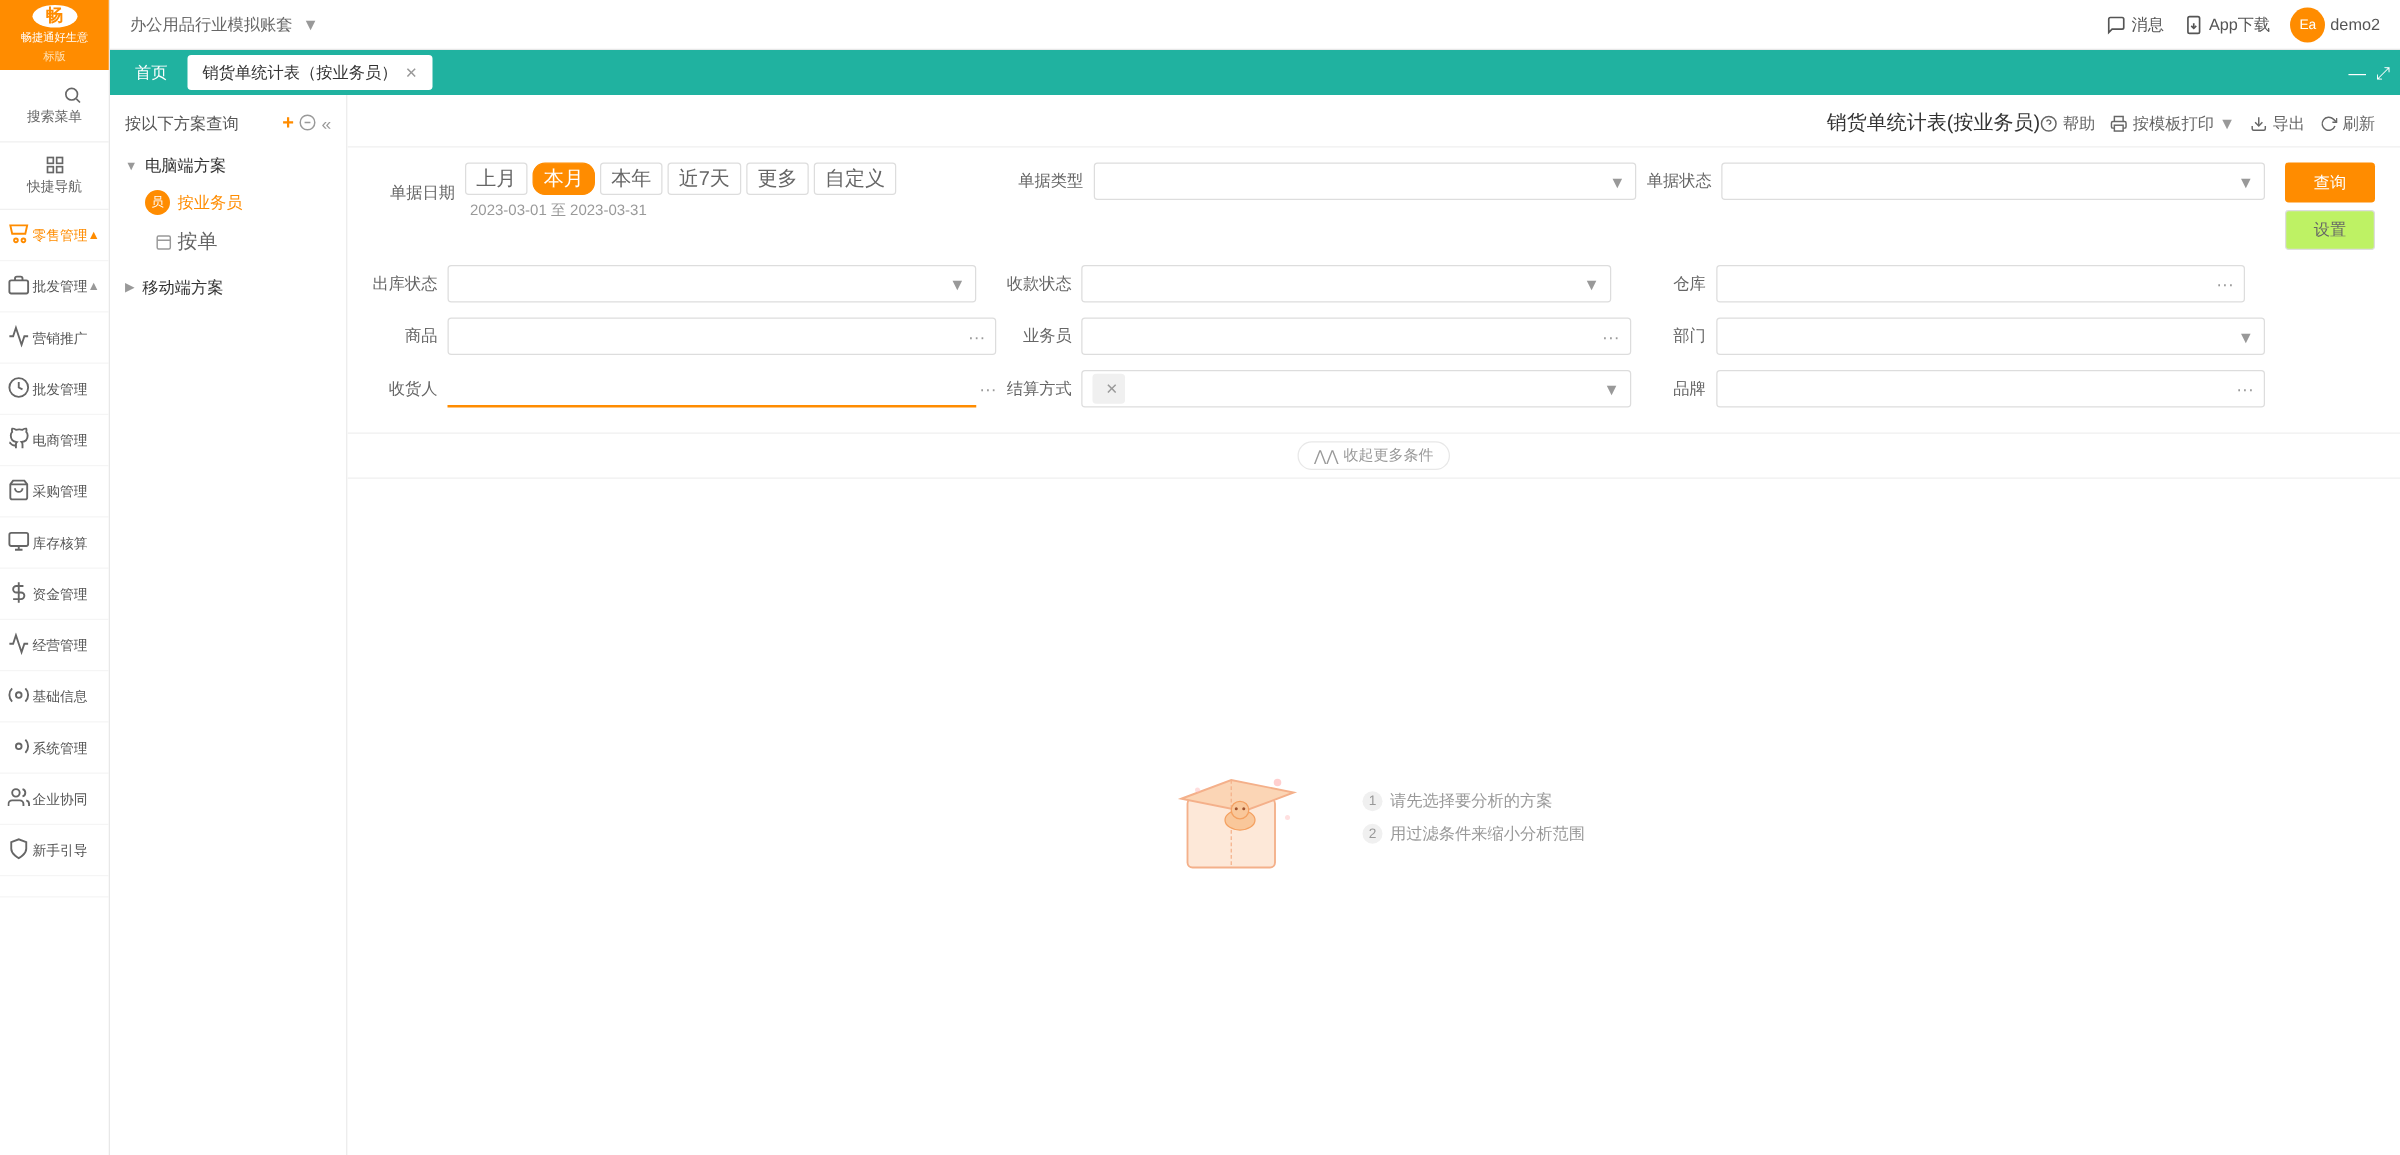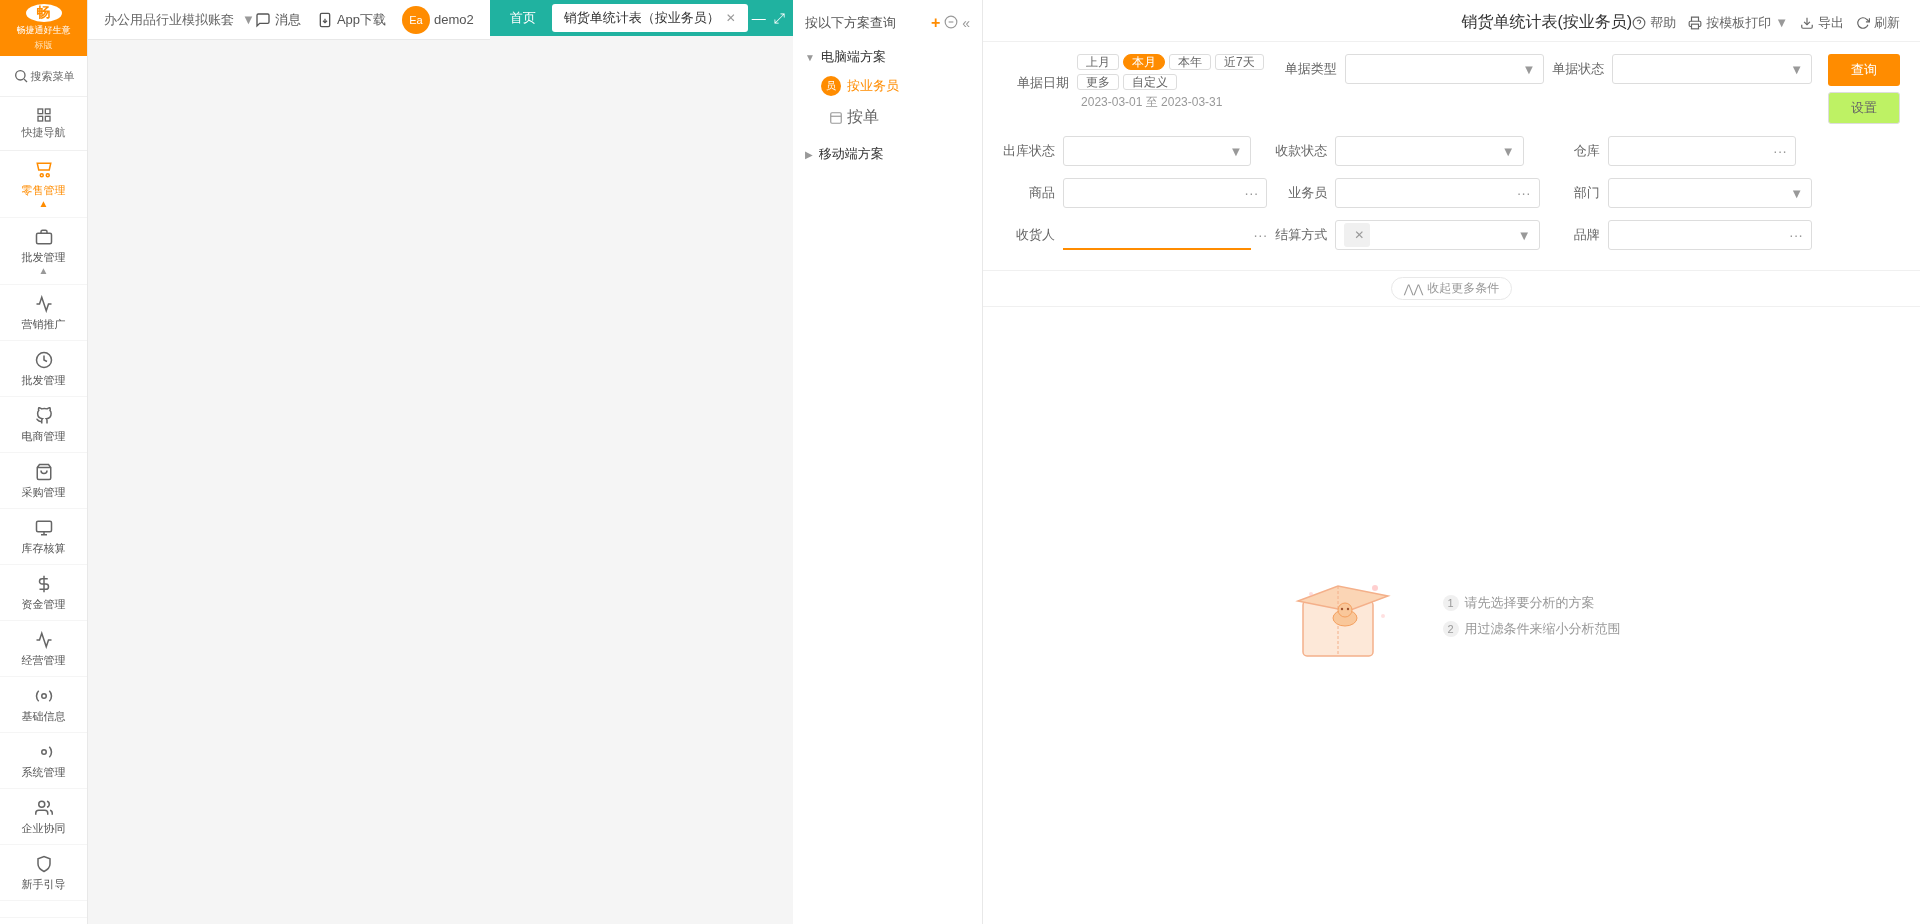--- a/index.html
+++ b/index.html
@@ -5,31 +5,31 @@
     * { box-sizing: border-box; margin: 0; padding: 0; }
     body { font-family: 'Microsoft YaHei', sans-serif; font-size: 13px; background: #f5f5f5; color: #333; display: flex; height: 924px; overflow: hidden; }
 
     
     .sidebar { width: 88px; background: #fff; border-right: 1px solid #e8e8e8; display: flex; flex-direction: column; align-items: center; padding-top: 0; flex-shrink: 0; }
     .sidebar-logo { width: 100%; background: #ff8c00; padding: 8px; display: flex; flex-direction: column; align-items: center; justify-content: center; height: 56px; }
     .sidebar-logo-icon { width: 36px; height: 36px; background: #fff; border-radius: 50%; display: flex; align-items: center; justify-content: center; }
     .sidebar-logo-icon span { color: #ff8c00; font-size: 14px; font-weight: bold; }
     .sidebar-logo-text { color: #fff; font-size: 10px; margin-top: 2px; }
     .sidebar-search { padding: 8px 0; width: 100%; display: flex; flex-direction: column; align-items: center; border-bottom: 1px solid #f0f0f0; }
-    .sidebar-search-btn { font-size: 11px; color: #666; display: flex; align-items: flex-end; gap: 2px; padding: 4px; cursor: pointer; }
+    .sidebar-search-btn { font-size: 11px; color: #666; display: flex; flex-direction: column; align-items: flex-end; gap: 2px; padding: 4px; cursor: pointer; }
     .sidebar-search-btn svg { width: 16px; height: 16px; }
     .sidebar-nav { padding: 6px 0; width: 100%; display: flex; flex-direction: column; align-items: center; border-bottom: 1px solid #f0f0f0; }
     .sidebar-nav-btn { font-size: 11px; color: #666; display: flex; flex-direction: column; align-items: center; gap: 2px; padding: 4px; cursor: pointer; }
-    .sidebar-menu-item { width: 100%; display: flex; flex-direction: column; align-items: center; padding: 8px 4px; cursor: pointer; font-size: 11px; color: #555; border-bottom: 1px solid #f5f5f5; }
+    .sidebar-menu-item { width: 100%; display: flex; align-items: center; padding: 8px 4px; cursor: pointer; font-size: 11px; color: #555; border-bottom: 1px solid #f5f5f5; }
     .sidebar-menu-item.active { color: #ff8c00; }
     .sidebar-menu-item .icon-wrap { width: 22px; height: 22px; display: flex; align-items: center; justify-content: center; margin-bottom: 2px; }
     .sidebar-menu-item svg { width: 18px; height: 18px; }
 
     
-    .main { flex: 1; display: flex; overflow: hidden; }
+    .main { flex: 1; display: flex; flex-direction: column; overflow: hidden; }
 
     
     .topbar { height: 40px; background: #fff; border-bottom: 1px solid #e8e8e8; display: flex; align-items: center; padding: 0 16px; justify-content: space-between; flex-shrink: 0; }
     .topbar-left { display: flex; align-items: center; gap: 8px; font-size: 13px; color: #666; }
     .topbar-right { display: flex; align-items: center; gap: 16px; font-size: 13px; color: #555; }
     .topbar-right-item { display: flex; align-items: center; gap: 4px; cursor: pointer; }
     .avatar { width: 28px; height: 28px; border-radius: 50%; background: #ff8c00; display: flex; align-items: center; justify-content: center; color: #fff; font-size: 11px; overflow: hidden; }
 
     
     .tabbar { height: 36px; background: #20b2a0; display: flex; align-items: center; padding: 0 8px; gap: 4px; flex-shrink: 0; }
@@ -65,21 +65,21 @@
     .page-header { padding: 12px 20px 8px; display: flex; align-items: center; justify-content: flex-end; border-bottom: 1px solid #f0f0f0; flex-shrink: 0; }
     .page-title { font-size: 16px; font-weight: 500; color: #333; }
     .page-header-actions { display: flex; align-items: center; gap: 12px; font-size: 13px; color: #666; }
     .page-header-actions .action-btn { display: flex; align-items: center; gap: 4px; cursor: pointer; color: #666; }
 
     
     .filter-area { padding: 12px 20px; border-bottom: 1px solid #f0f0f0; flex-shrink: 0; }
     .filter-label { color: #666; font-size: 13px; width: 60px; flex-shrink: 0; text-align: right; padding-right: 8px; white-space: nowrap; }
     .filter-select { flex: 1; height: 30px; border: 1px solid #ddd; border-radius: 3px; padding: 0 8px; font-size: 13px; color: #333; display: flex; align-items: center; justify-content: space-between; cursor: pointer; background: #fff; }
     .filter-input { flex: 1; height: 30px; border: none; border-bottom: 2px solid #ff8c00; padding: 0 4px; font-size: 13px; color: #333; outline: none; background: transparent; }
-    .date-btn { height: 16px; padding: 0 8px; border: 1px solid #ddd; border-radius: 3px; font-size: 12px; color: #666; cursor: pointer; background: #fff; display: flex; align-items: center; }
+    .date-btn { height: 26px; padding: 0 8px; border: 1px solid #ddd; border-radius: 3px; font-size: 16px; color: #666; cursor: pointer; background: #fff; display: flex; align-items: center; }
     .date-btn.active { background: #ff8c00; border-color: #ff8c00; color: #fff; border-radius: 10px; }
     .date-range { font-size: 12px; color: #999; margin-left: 4px; }
 
     
     .action-query-btn { height: 32px; padding: 0 20px; background: #ff8c00; border: none; border-radius: 3px; color: #fff; font-size: 13px; cursor: pointer; }
     .action-settings-btn { height: 32px; padding: 0 20px; background: #bef264; border: 1px solid #ddd; border-radius: 3px; color: #666; font-size: 13px; cursor: pointer; margin-top: 6px; width: 100%; }
     .query-actions { display: flex; flex-direction: column; align-items: stretch; width: 80px; flex-shrink: 0; padding-left: 8px; }
 
     
     .collapse-bar { display: flex; align-items: center; justify-content: center; padding: 6px 0; border-bottom: 1px solid #f0f0f0; }

